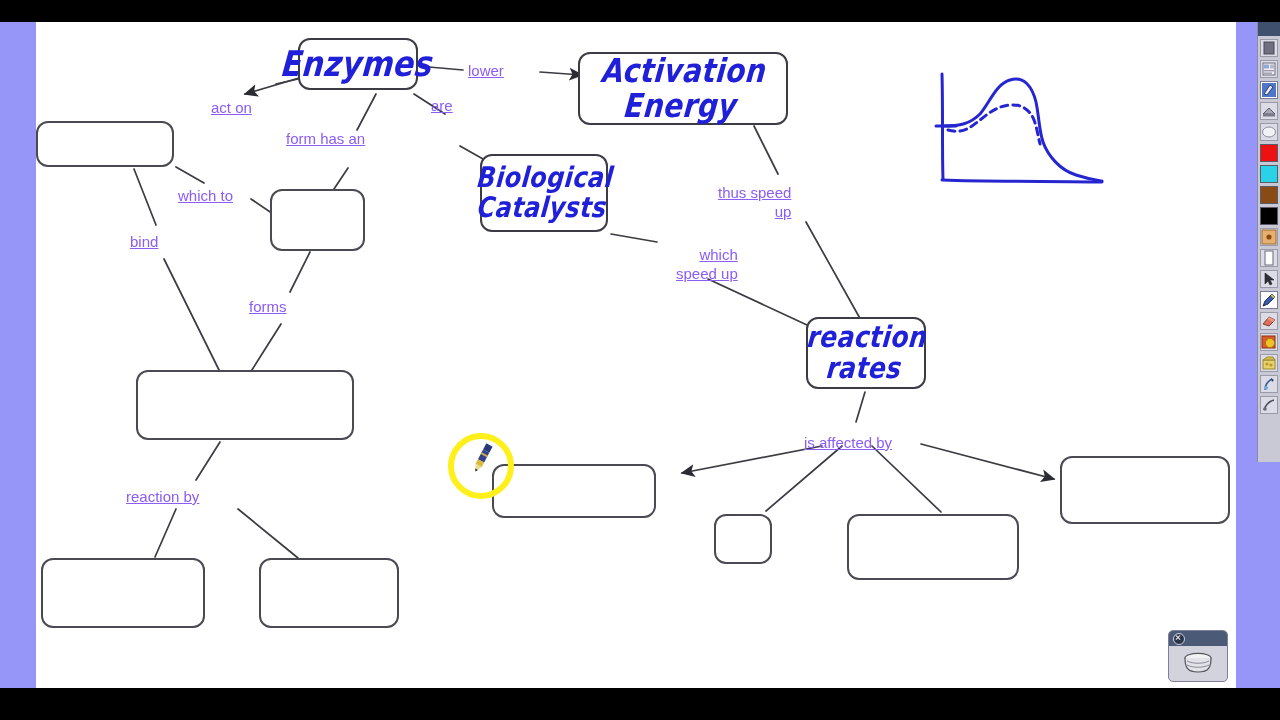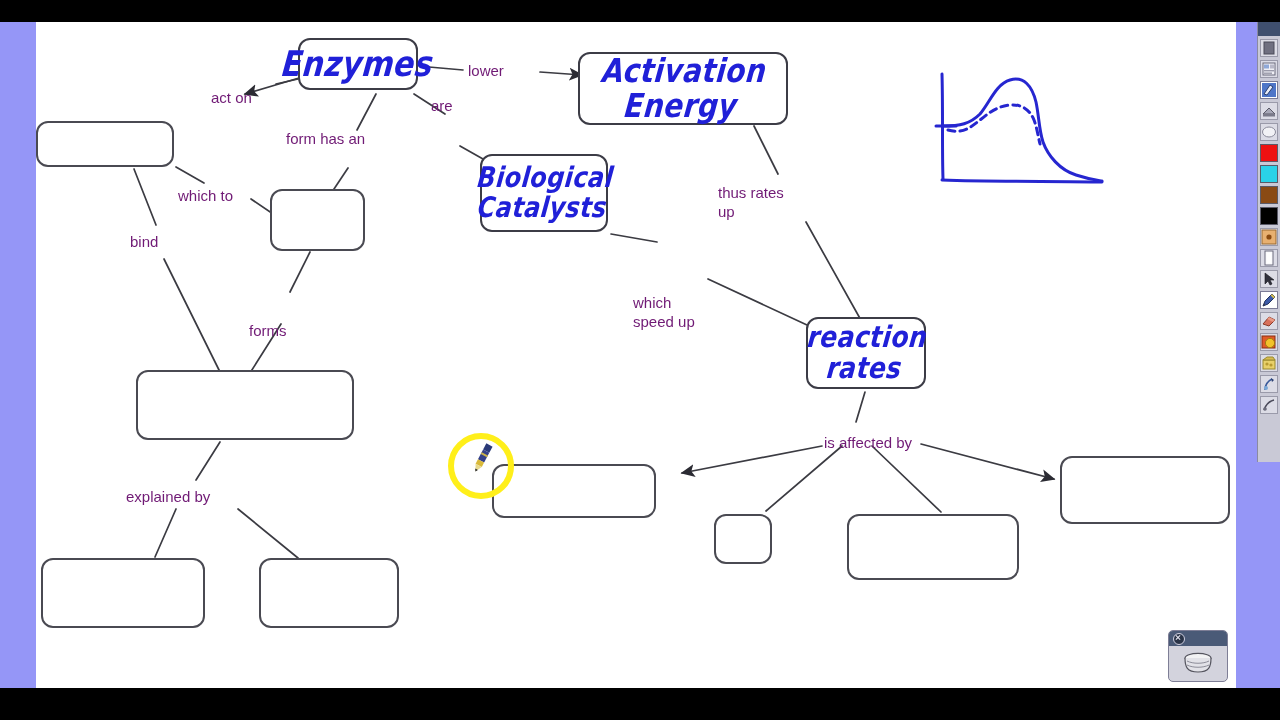--- a/index.html
+++ b/index.html
@@ -92,28 +92,29 @@
   .hw-style {
     font-style: italic;
     font-weight: 700;
     letter-spacing: 0.4px;
     transform: skewX(-6deg) scaleY(1.18);
   }
 
   
   .elabel {
     position: absolute;
-    color: #701a75;
+    color: #8b5cf6;
     font-family: "Liberation Sans", sans-serif;
     font-size: 15px;
     line-height: 19px;
-    text-align: left;
+    text-align: right;
     white-space: pre-line;
     z-index: 5;
     pointer-events: none;
+    text-decoration: underline;
   }
 
   
   #sketch-graph {
     position: absolute;
     left: 890px;
     top: 18px;
     width: 190px;
     height: 160px;
     z-index: 6;
@@ -339,33 +340,33 @@
         </div>
         <div class="node" style="left: 811px; top: 492px; width: 172px; height: 66px;">
           <div class="hw hw-style" style="font-size: 16px;"></div>
         </div>
         <div class="node" style="left: 1024px; top: 434px; width: 170px; height: 68px;">
           <div class="hw hw-style" style="font-size: 16px;"></div>
         </div>
       </div>
 
     <div id="label-layer">
-        <div class="elabel" style="left: 175px; top: 66px;">act on</div>
+        <div class="elabel" style="left: 175px; top: 76px;">act on</div>
         <div class="elabel" style="left: 432px; top: 39px;">lower</div>
         <div class="elabel" style="left: 250px; top: 107px;">form has an</div>
         <div class="elabel" style="left: 395px; top: 74px;">are</div>
         <div class="elabel" style="left: 142px; top: 164px;">which to</div>
         <div class="elabel" style="left: 94px; top: 210px;">bind</div>
-        <div class="elabel" style="left: 213px; top: 275px; margin-top: 24px;">forms</div>
-        <div class="elabel" style="left: 682px; top: 161px;">thus rates
+        <div class="elabel" style="left: 213px; top: 275px;">forms</div>
+        <div class="elabel" style="left: 682px; top: 161px;">thus speed
 up</div>
-        <div class="elabel" style="left: 597px; top: 223px; margin-top: 48px;">which
+        <div class="elabel" style="left: 640px; top: 223px;">which
 speed up</div>
-        <div class="elabel" style="left: 90px; top: 465px;">explained by</div>
-        <div class="elabel" style="left: 788px; top: 411px;">is affected by</div>
+        <div class="elabel" style="left: 90px; top: 465px;">reaction by</div>
+        <div class="elabel" style="left: 768px; top: 411px;">is affected by</div>
       </div>
 
   </div>
 
   <div id="highlight-ring"></div>
 
   <svg id="pen-cursor" viewBox="0 0 28 34">
     <g transform="rotate(28 14 17)">
       <path d="M11,2 L18,2 L18,9 L11,9 Z" fill="#2a3a78"></path>
       <path d="M11,9 L18,9 L18,20 L11,20 Z" fill="#33408a"></path>

